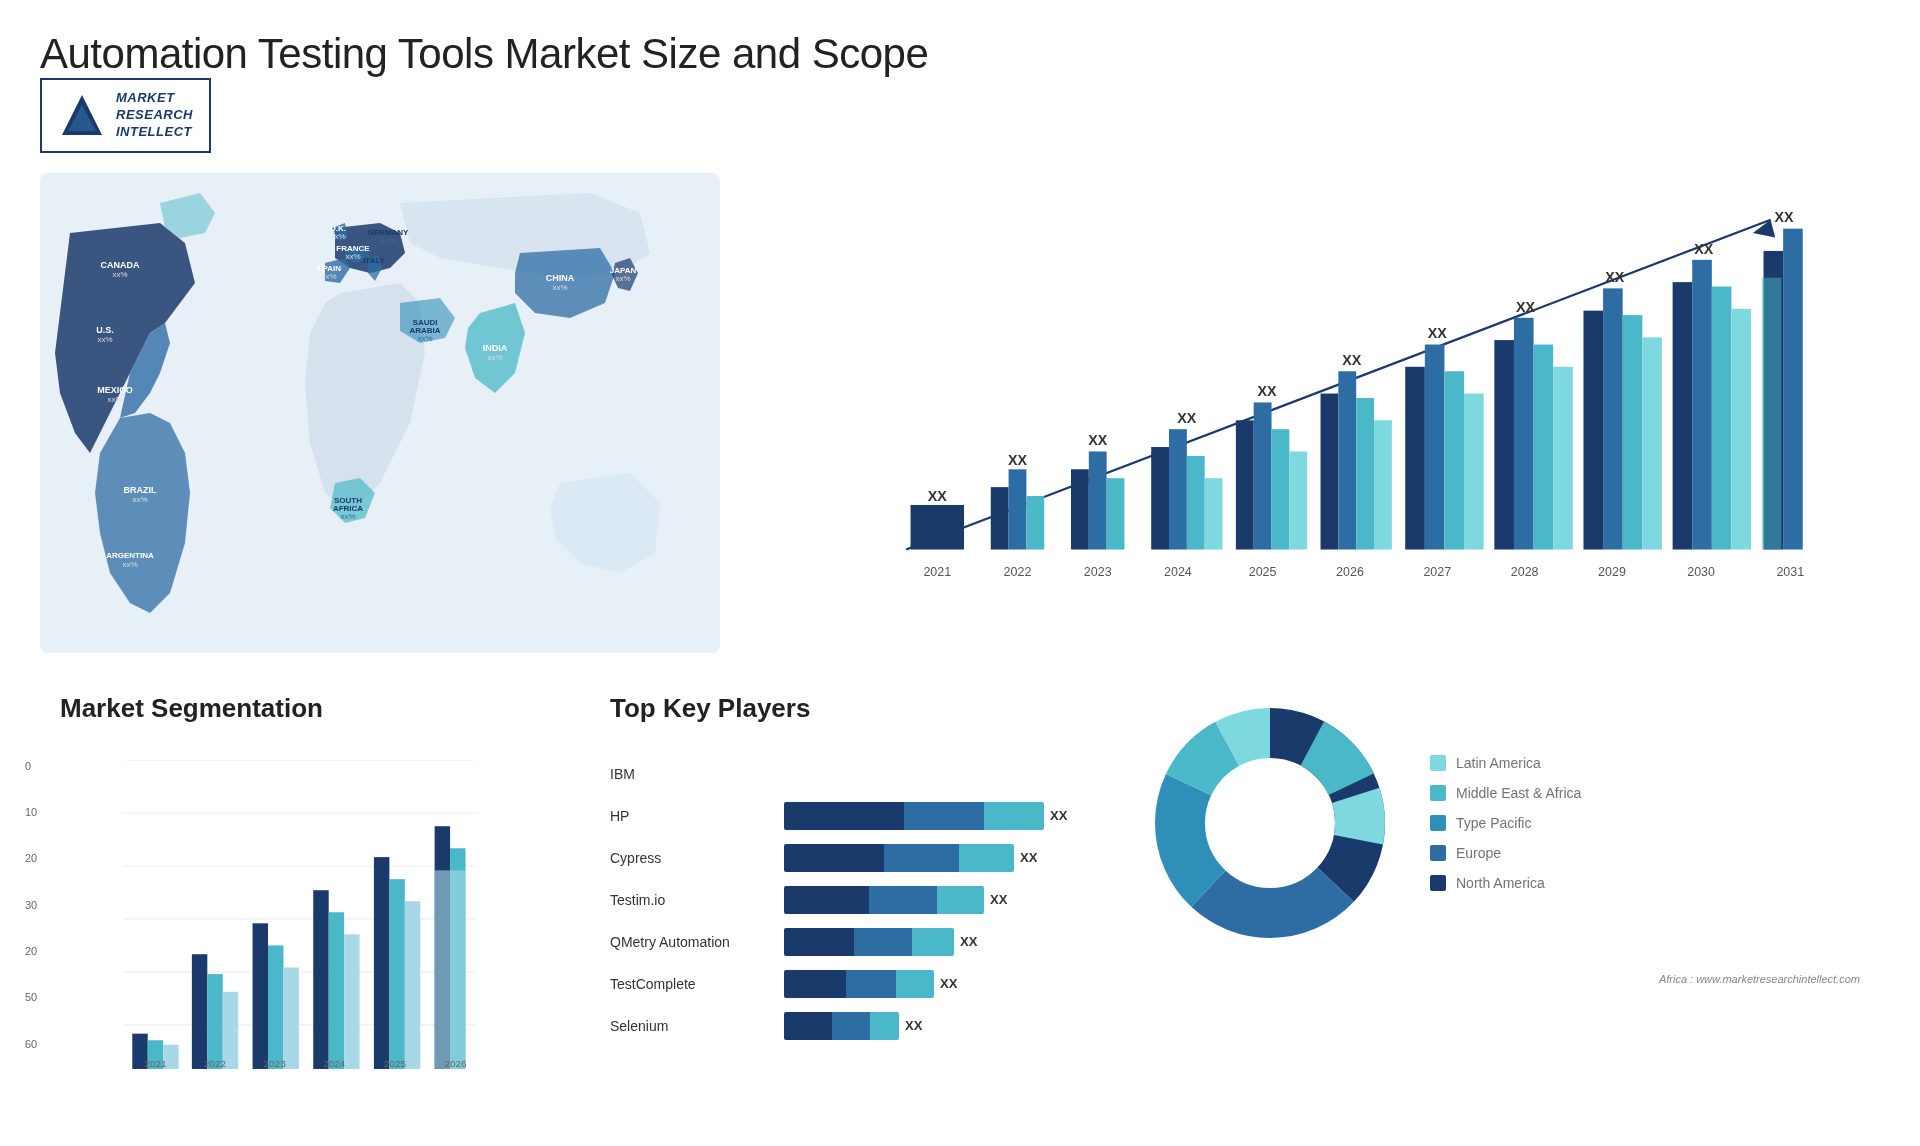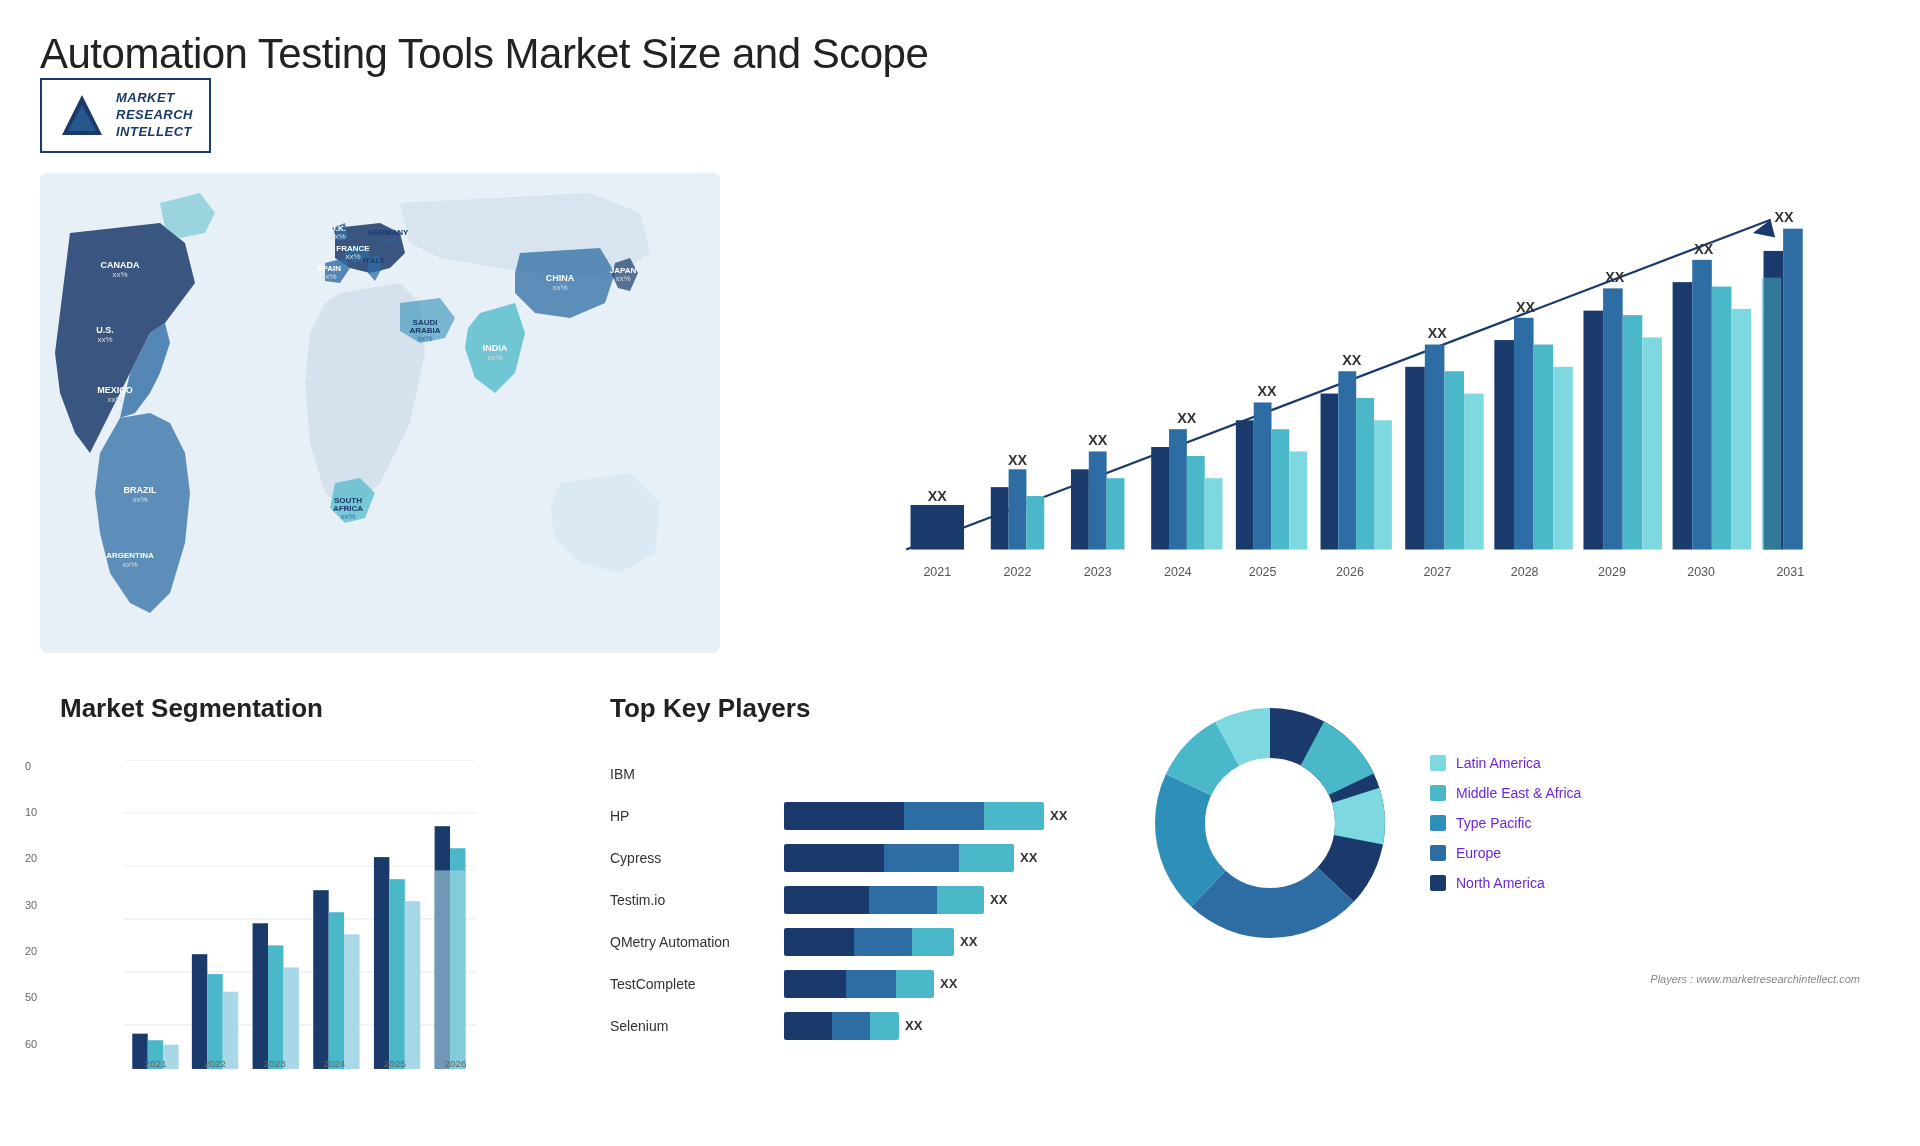--- a/index.html
+++ b/index.html
@@ -181,21 +181,21 @@
     .regional-legend {
       display: flex;
       flex-direction: column;
       gap: 14px;
     }
     .reg-legend-item {
       display: flex;
       align-items: center;
       gap: 10px;
       font-size: 14px;
-      color: #6d28d9;
+      color: #737373;
     }
     .reg-legend-dot {
       width: 16px;
       height: 16px;
       border-radius: 2px;
       flex-shrink: 0;
     }
     .source-text {
       position: absolute;
       bottom: -10px;
@@ -579,16 +579,16 @@
         <div class="reg-legend-item">
           <div class="reg-legend-dot" style="background:#2e6da4;"></div>
           <span>Europe</span>
         </div>
         <div class="reg-legend-item">
           <div class="reg-legend-dot" style="background:#1a3a6b;"></div>
           <span>North America</span>
         </div>
       </div>
     </div>
-    <div class="source-text" style="position:relative;margin-top:10px;text-align:right;font-size:11px;color:#888;font-style:italic;">Players : www.marketresearchintellect.com</div>
+    <div class="source-text" style="position:relative;margin-top:10px;text-align:right;font-size:11px;color:#888;font-style:italic;">Africa : www.marketresearchintellect.com</div>
   </div>
 
 </div>
 
 </body></html>

